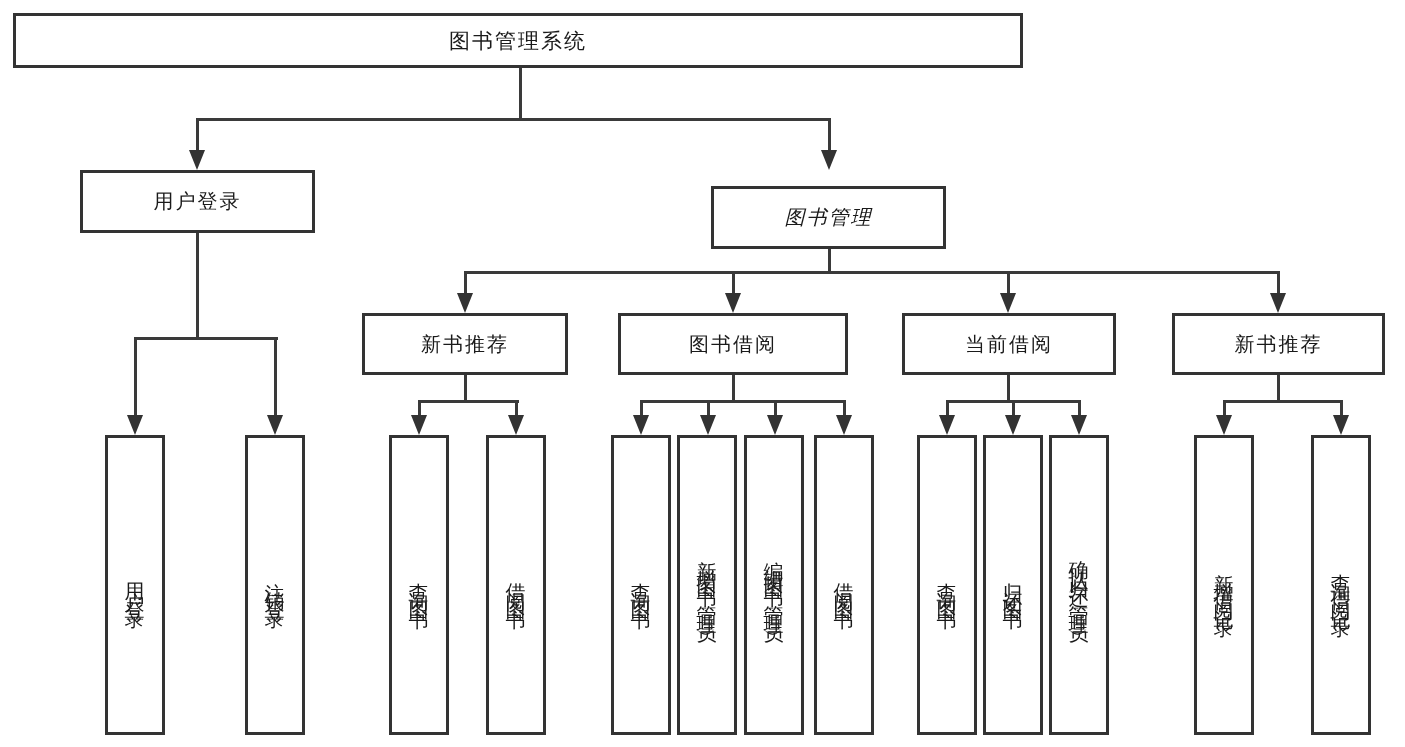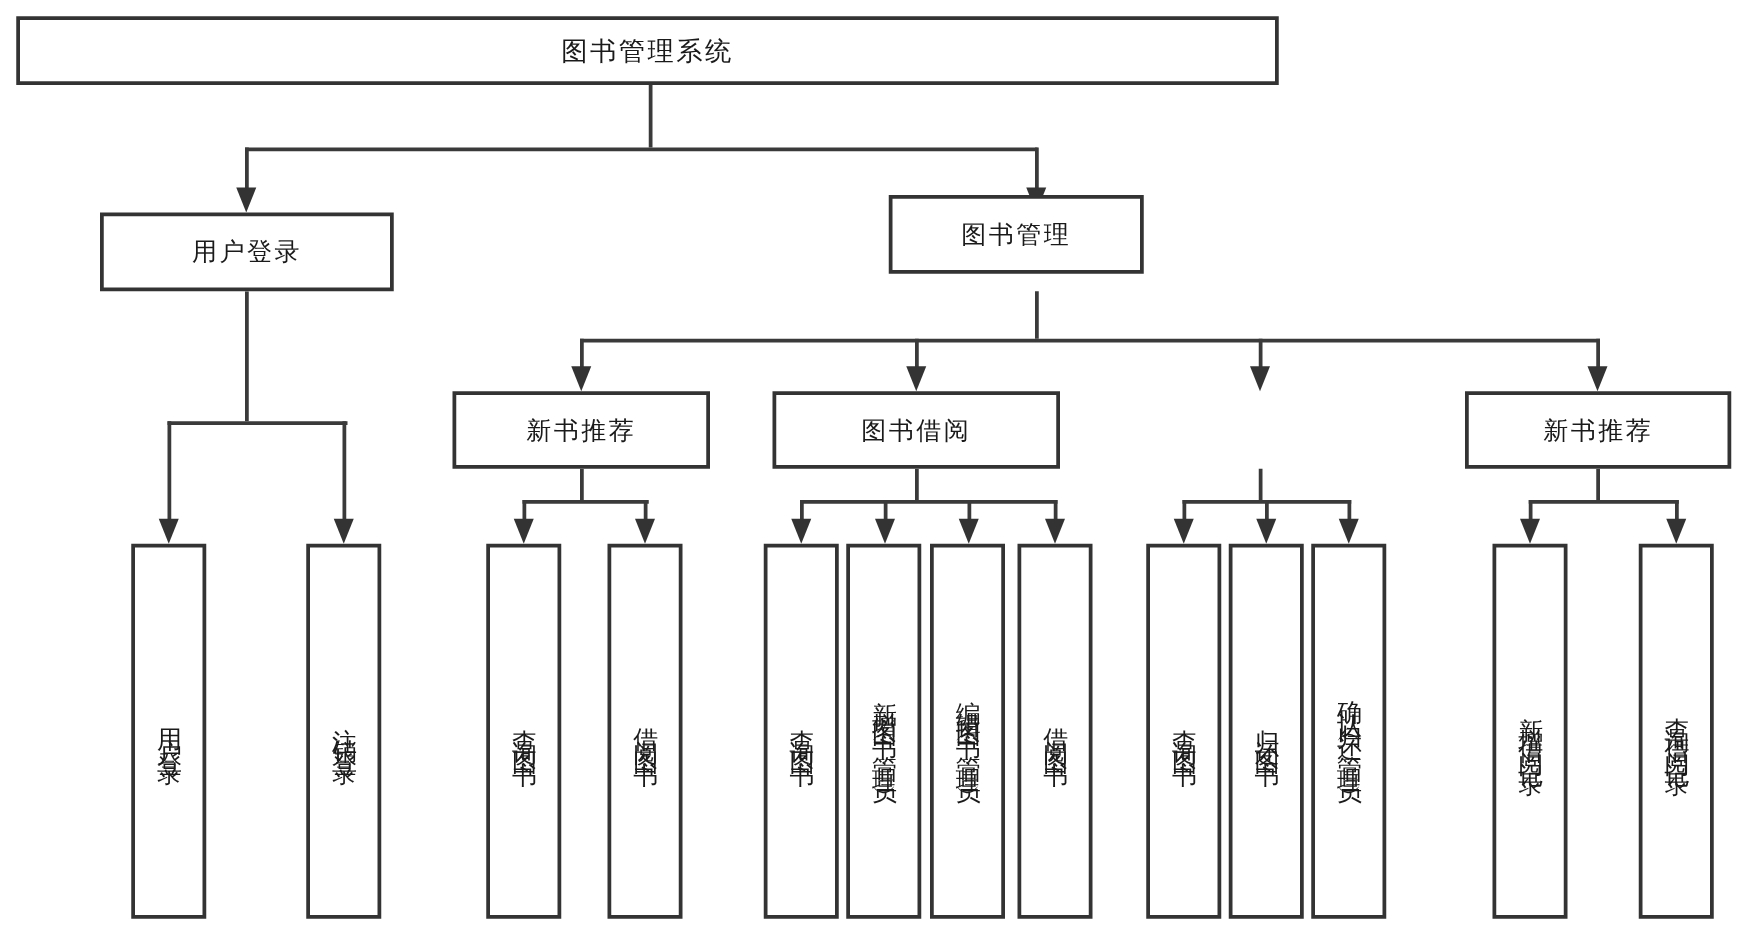--- a/index.html
+++ b/index.html
@@ -117,29 +117,32 @@
   <div class="vl" style="left:1340px;top:400px;height:17px;"></div>
   <div class="ah" style="left:1333px;top:415px;"></div>
 
   <div class="node root" style="left:13px;top:13px;width:1010px;height:55px;">
     <span class="lbl">图书管理系统</span>
   </div>
 
   <div class="node" style="left:80px;top:170px;width:235px;height:63px;">
     <span class="lbl">用户登录</span>
   </div>
-  <div class="node" style="left:711px;top:156px;width:204px;height:63px;">
+  <div class="node" style="left:711px;top:186px;width:235px;height:63px;font-style:italic;">
     <span class="lbl">图书管理</span>
   </div>
 
   <div class="node" style="left:618px;top:313px;width:230px;height:62px;">
     <span class="lbl">图书借阅</span>
   </div>
   <div class="node" style="left:362px;top:313px;width:206px;height:62px;">
     <span class="lbl">新书推荐</span>
+  </div>
+  <div class="node" style="left:902px;top:313px;width:214px;height:62px;">
+    <span class="lbl">当前借阅</span>
   </div>
   <div class="node" style="left:1172px;top:313px;width:213px;height:62px;">
     <span class="lbl">新书推荐</span>
   </div>
 
   <div class="node leaf" style="left:105px;top:435px;width:60px;height:300px;">
     <span class="lbl">用户登录</span>
   </div>
   <div class="node leaf" style="left:245px;top:435px;width:60px;height:300px;">
     <span class="lbl">注销登录</span>

